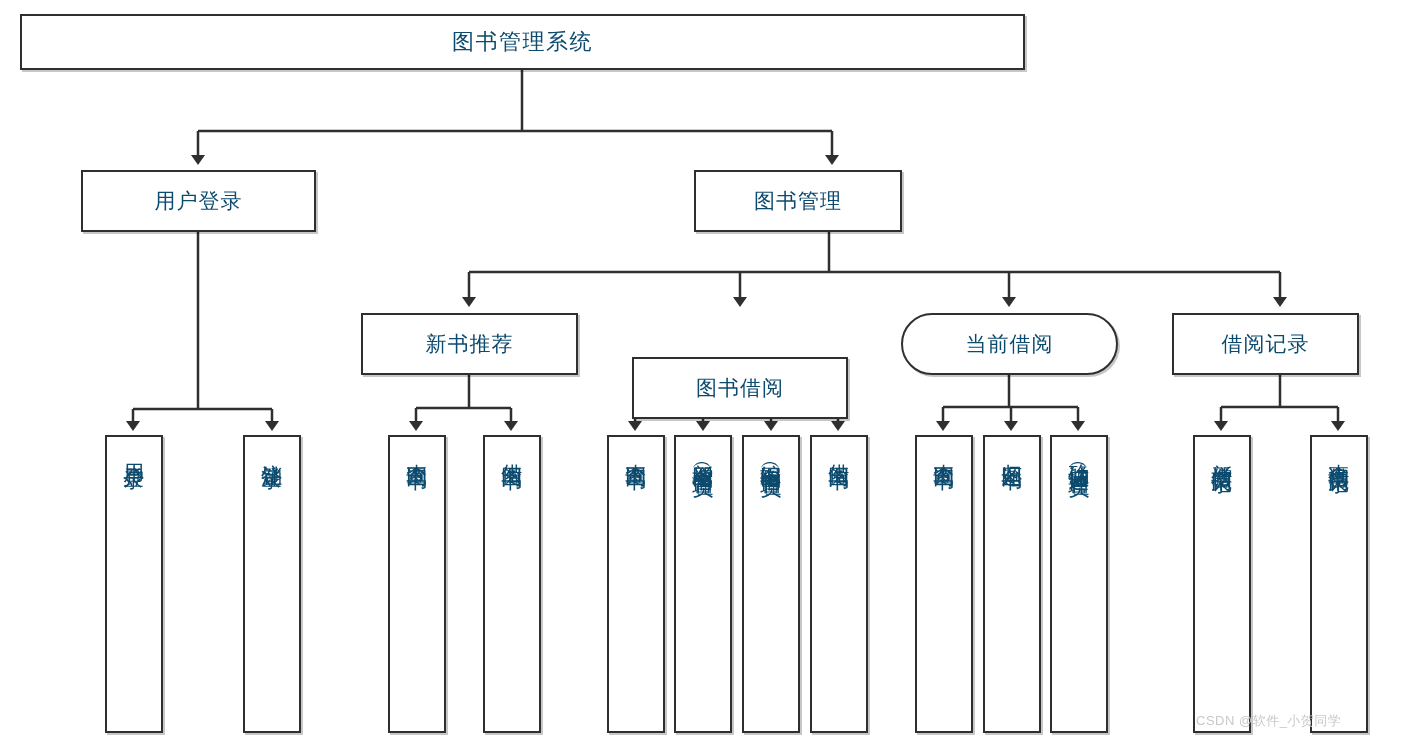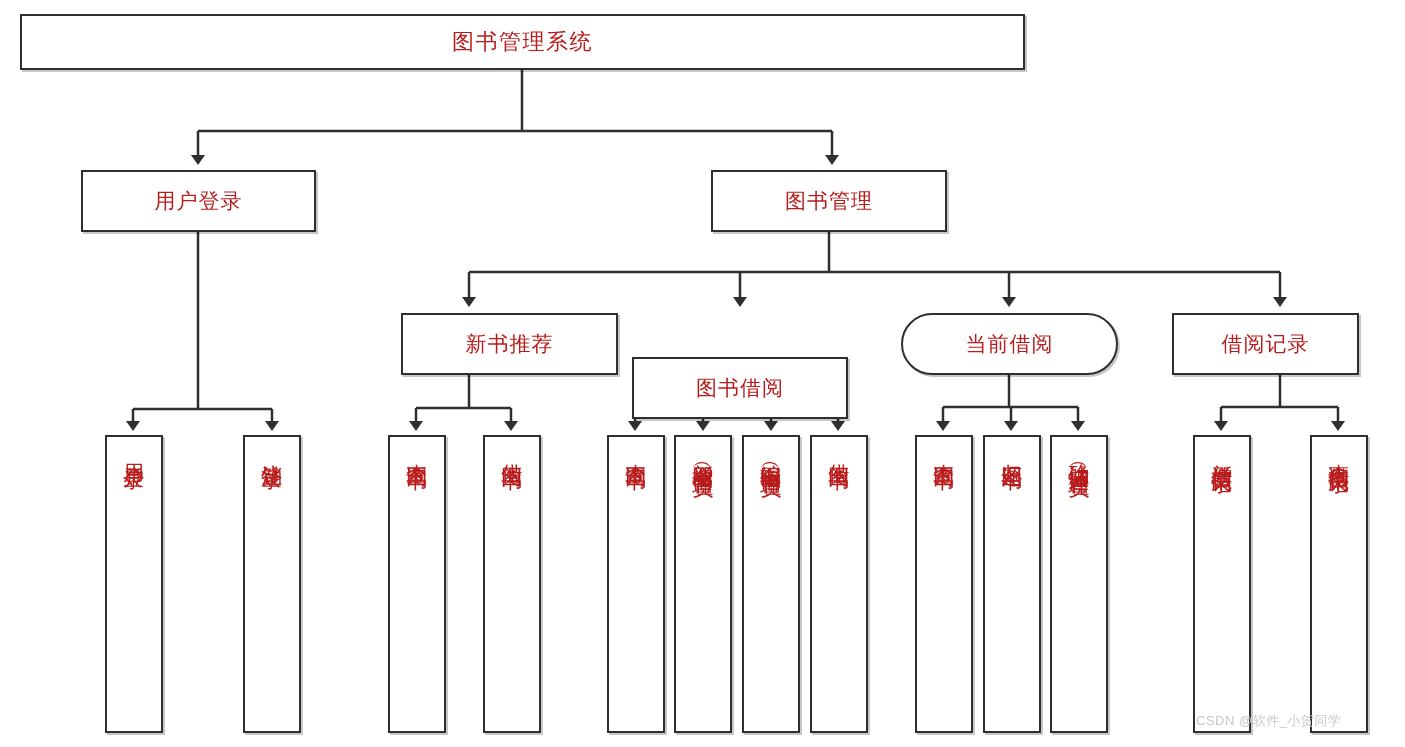--- a/index.html
+++ b/index.html
@@ -5,21 +5,21 @@
   html,body{margin:0;padding:0;background:#fff;}
   body{width:1405px;height:747px;overflow:hidden;
        font-family:"Liberation Sans","DejaVu Sans",sans-serif;}
   #stage{position:relative;width:1405px;height:747px;background:#ffffff;}
   svg.wires{position:absolute;left:0;top:0;width:1405px;height:747px;}
 
   .node{position:absolute;box-sizing:border-box;background:#ffffff;
         border:2.5px solid #2f2f2f;
         box-shadow:2px 2px 0 rgba(0,0,0,0.22);
         display:flex;align-items:center;justify-content:center;}
-  .node .lbl{color:#b91c1c;white-space:nowrap;}
+  .node .lbl{color:#0c4a6e;white-space:nowrap;}
 
   .h-node .lbl{font-size:21px;letter-spacing:1px;}
   .root .lbl{font-size:22px;letter-spacing:1.5px;}
 
   .v-node{align-items:flex-start;justify-content:center;padding-top:10px;}
   .v-node .lbl{writing-mode:vertical-rl;text-orientation:upright;
                font-size:21px;line-height:1.12;letter-spacing:2px;
                white-space:nowrap;}
 
   .wm{position:absolute;left:1196px;top:712px;font-size:13px;
@@ -80,25 +80,25 @@
     </g>
   </svg>
 
   <div class="node root h-node" style="left:20px;top:14px;width:1005px;height:56px;">
     <span class="lbl">图书管理系统</span>
   </div>
 
   <div class="node h-node" style="left:81px;top:170px;width:235px;height:62px;">
     <span class="lbl">用户登录</span>
   </div>
-  <div class="node h-node" style="left:711px;top:170px;width:236px;height:62px;">
+  <div class="node h-node" style="left:694px;top:170px;width:208px;height:62px;">
     <span class="lbl">图书管理</span>
   </div>
 
-  <div class="node h-node" style="left:361px;top:313px;width:217px;height:62px;margin-left:40px;">
+  <div class="node h-node" style="left:361px;top:313px;width:217px;height:62px;">
     <span class="lbl">新书推荐</span>
   </div>
   <div class="node h-node" style="left:632px;top:313px;width:216px;height:62px;margin-top:44px;">
     <span class="lbl">图书借阅</span>
   </div>
   <div class="node h-node" style="left:901px;top:313px;width:217px;height:62px;border-radius:31px;">
     <span class="lbl">当前借阅</span>
   </div>
   <div class="node h-node" style="left:1172px;top:313px;width:187px;height:62px;">
     <span class="lbl">借阅记录</span>

